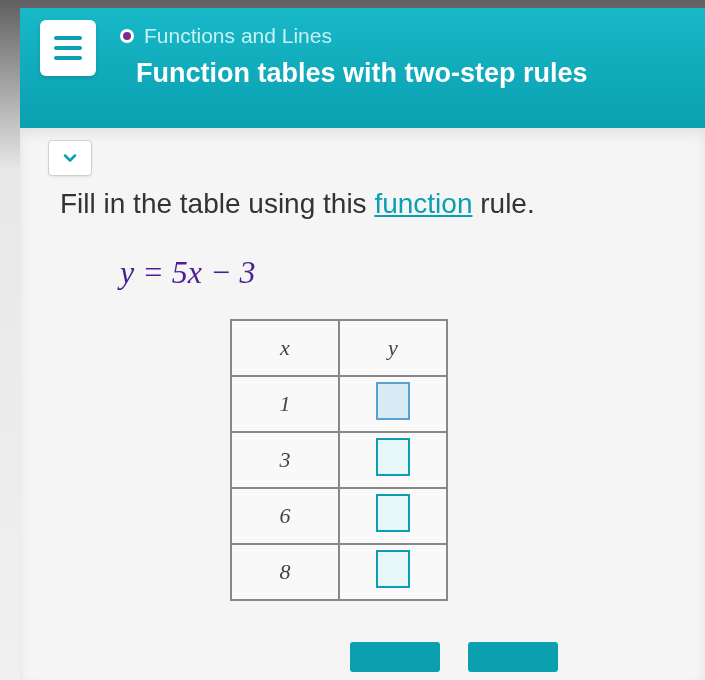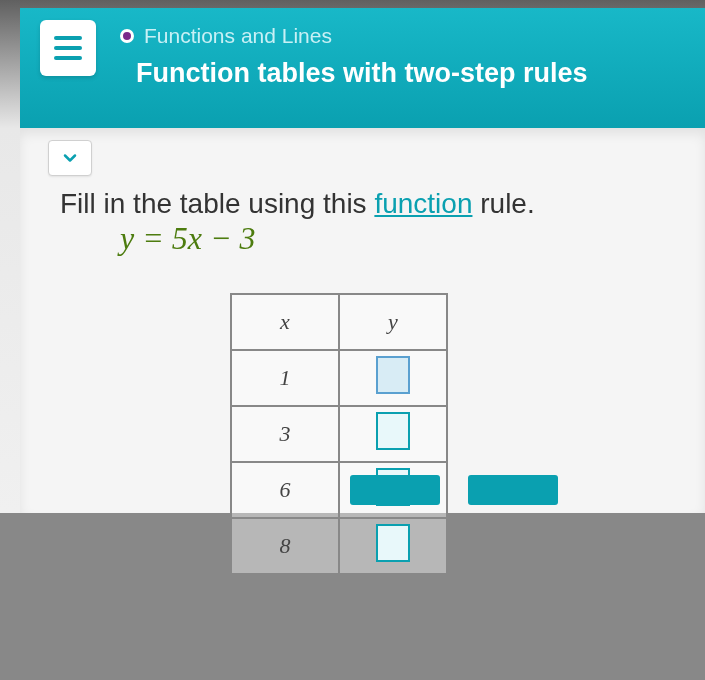--- a/index.html
+++ b/index.html
@@ -1,18 +1,18 @@
 <!DOCTYPE html>
 <html><head>
 <meta charset="utf-8">
 <style>
   * { box-sizing: border-box; margin: 0; padding: 0; }
   html, body { width: 705px; height: 680px; overflow: hidden; font-family: Arial, Helvetica, sans-serif; background: #888; }
   .screen {
-    width: 705px; height: 513px; position: relative;
+    width: 705px; height: 680px; position: relative;
     background: linear-gradient(180deg, #606060 0%, #707070 3%, #e8e8e8 25%, #f0f0f0 100%);
     transform-origin: top left;
   }
   .header {
     position: absolute; top: 8px; left: 20px; right: 0; height: 120px;
     background: linear-gradient(180deg, #18b8c8 0%, #0aa0b0 100%);
     padding: 12px 16px 12px 0;
     display: flex; align-items: flex-start;
   }
   .menu-btn {
@@ -32,23 +32,23 @@
     box-shadow: inset 0 6px 12px rgba(0,0,0,0.08);
   }
   .arrow-btn {
     position: absolute; top: 12px; left: 28px; width: 44px; height: 36px;
     background: #fff; border: 1px solid #d0d0d0; border-radius: 4px;
     display: flex; align-items: center; justify-content: center;
     box-shadow: 0 1px 2px rgba(0,0,0,0.08);
   }
   .arrow-btn svg { width: 20px; height: 20px; }
   .problem { position: absolute; top: 60px; left: 40px; right: 20px; }
-  .instruction { font-size: 28px; color: #333; font-weight: 500; }
+  .instruction { font-size: 28px; color: #333; font-weight: 500; margin-bottom: 34px; }
   .link { color: #0aa0b0; text-decoration: underline; }
-  .equation { font-size: 32px; color: #4d7c0f; font-style: italic; margin-left: 60px; margin-bottom: 36px; font-family: 'Times New Roman', serif; }
+  .equation { font-size: 32px; color: #4c1d95; font-style: italic; margin-left: 60px; margin-bottom: 28px; font-family: 'Times New Roman', serif; }
   .table-wrap { margin-left: 170px; }
   table { border-collapse: collapse; }
   td, th {
     border: 2px solid #888; text-align: center; vertical-align: middle;
     width: 108px; height: 56px; font-size: 22px; color: #444; font-style: italic;
     font-family: 'Times New Roman', serif; background: rgba(255,255,255,0.4);
   }
   th { font-weight: normal; }
   .input-box {
     display: inline-block; width: 34px; height: 38px;

